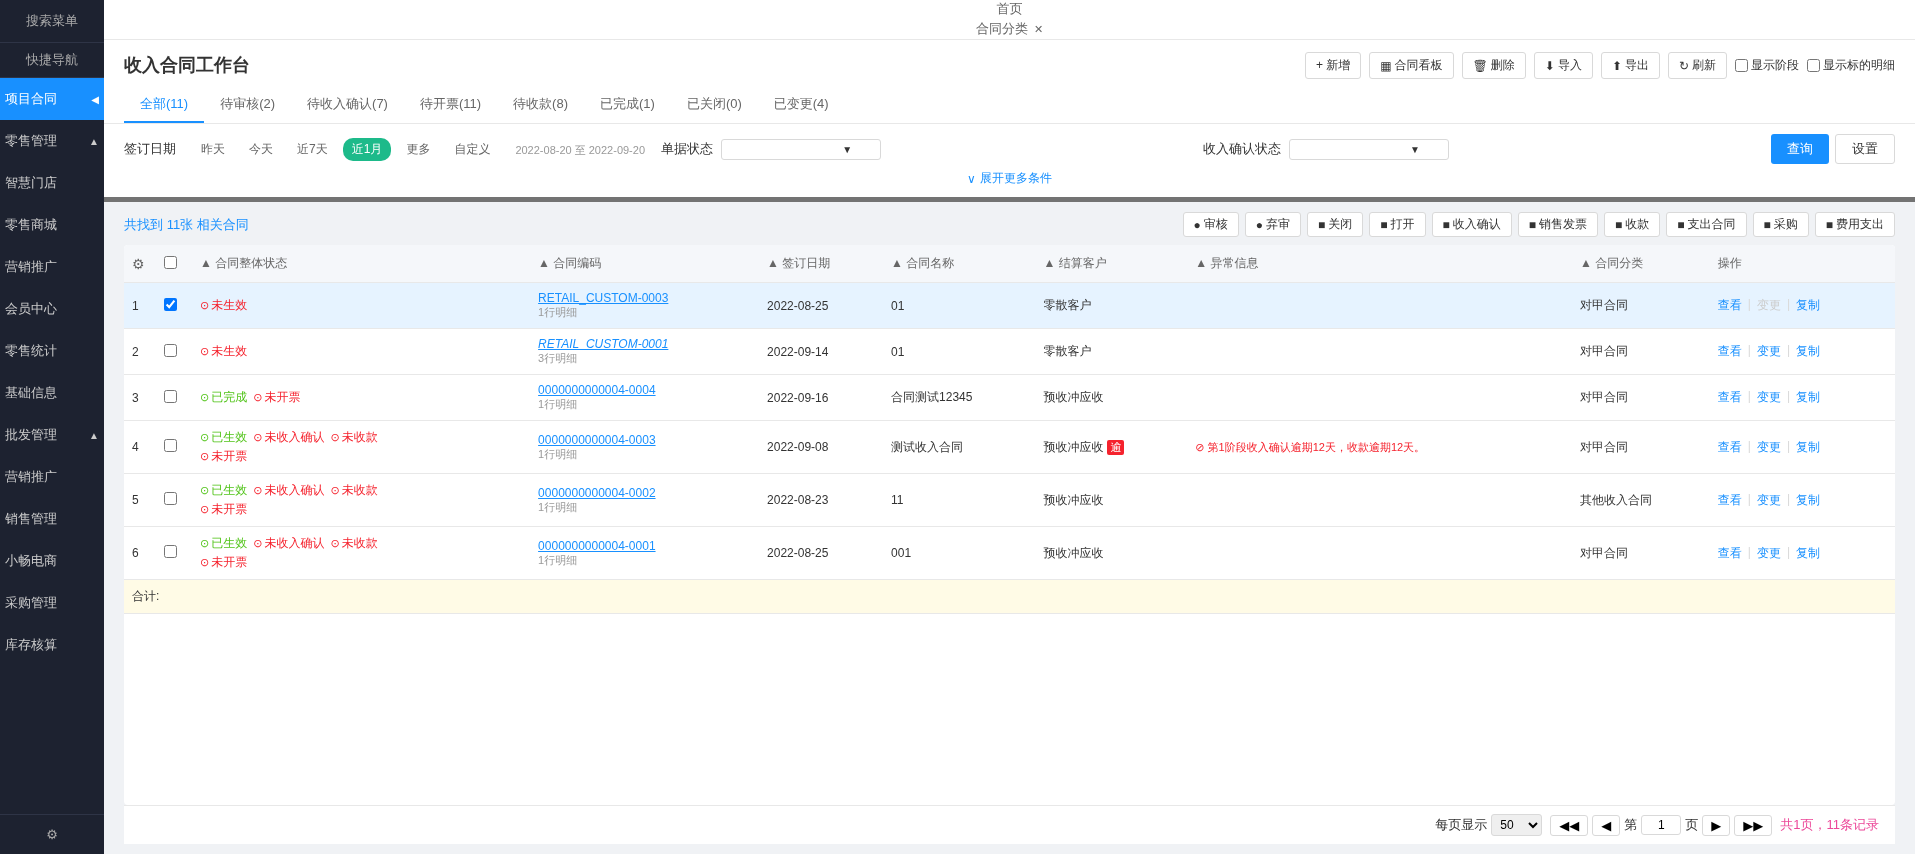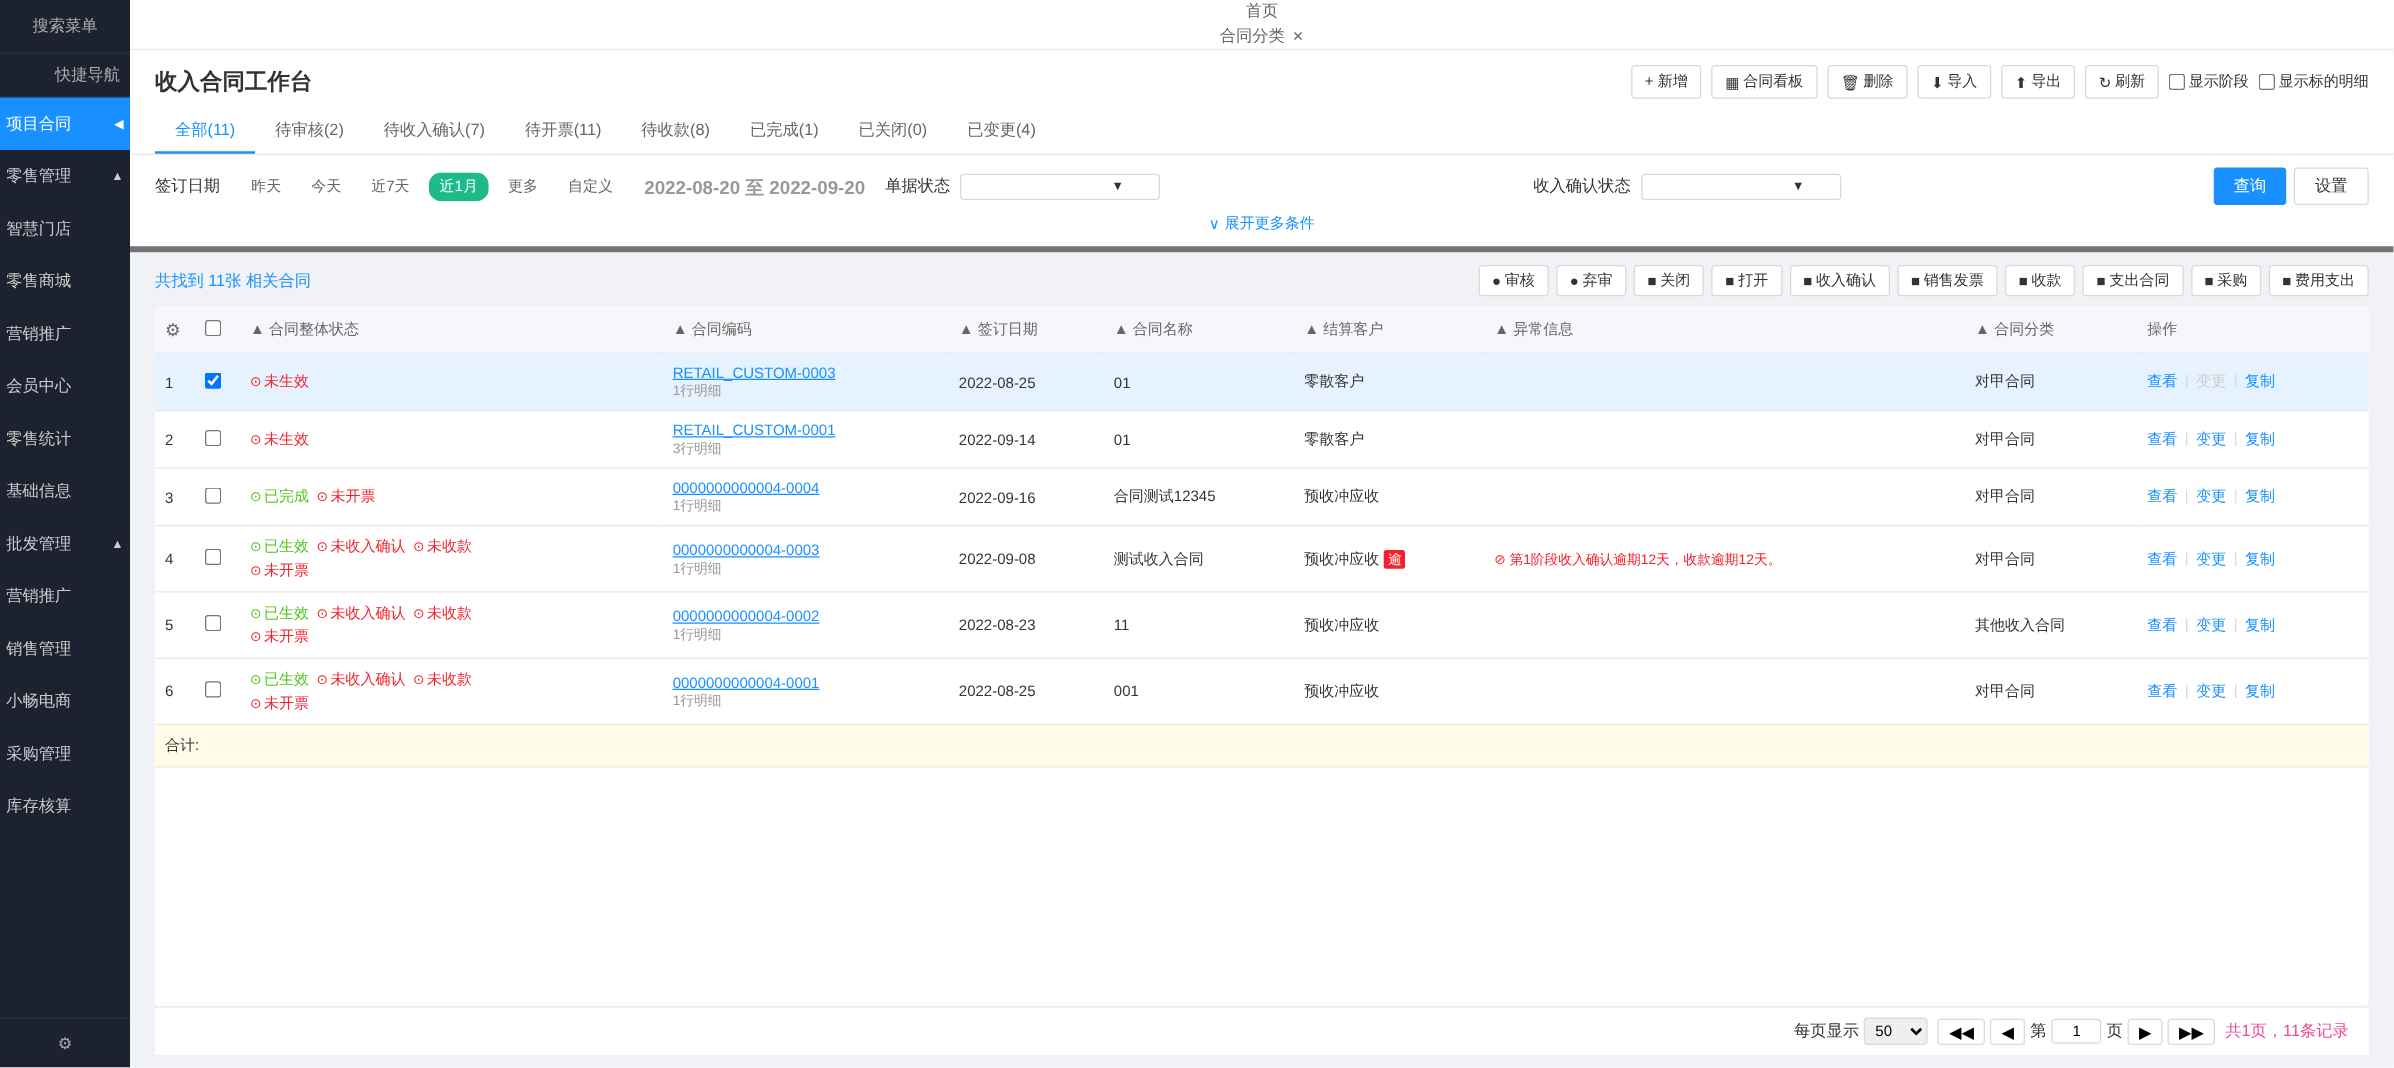--- a/index.html
+++ b/index.html
@@ -1,21 +1,21 @@
 <!DOCTYPE html>
 <html><head>
   <meta charset="utf-8">
   <style>
     * { box-sizing: border-box; margin: 0; padding: 0; }
     body { font-family: 'Microsoft YaHei', Arial, sans-serif; font-size: 13px; background: #f0f2f5; color: #333; display: flex; height: 854px; overflow: hidden; }
 
     
     .sidebar { width: 104px; background: #1d2230; display: flex; flex-direction: column; color: #ccc; flex-shrink: 0; }
     .sidebar-search { padding: 12px 8px; font-size: 13px; color: #aaa; text-align: center; border-bottom: 1px solid #2e3446; cursor: pointer; }
-    .sidebar-nav { padding: 8px; font-size: 13px; color: #aaa; text-align: right; border-bottom: 1px solid #2e3446; cursor: pointer; }
+    .sidebar-nav { padding: 8px; font-size: 13px; color: #aaa; text-align: center; border-bottom: 1px solid #2e3446; cursor: pointer; }
     .sidebar-item { padding: 12px 5px; font-size: 13px; color: #ccc; text-align: center; cursor: pointer; display: flex; align-items: center; justify-content: space-between; }
     .sidebar-item.active { background: #1890ff; color: #fff; }
     .sidebar-item .arrow { font-size: 10px; }
     .sidebar-bottom { margin-top: auto; padding: 12px 8px; text-align: center; color: #aaa; border-top: 1px solid #2e3446; cursor: pointer; }
 
     
     .main { flex: 1; display: flex; flex-direction: column; overflow: hidden; }
 
     
     .top-tabs { background: #fff; border-bottom: 1px solid #e8e8e8; display: flex; align-items: center; padding: 0 12px; height: 40px; flex-shrink: 0; flex-direction: column; }
@@ -38,21 +38,21 @@
     .status-tab { padding: 8px 16px; cursor: pointer; font-size: 13px; color: #666; border-bottom: 2px solid transparent; }
     .status-tab.active { color: #1890ff; border-bottom: 2px solid #1890ff; font-weight: 500; }
 
     
     .filter-area { background: #fff; padding: 10px 20px; border-bottom: 5px solid #737373; flex-shrink: 0; }
     .filter-row { display: flex; align-items: center; gap: 16px; margin-bottom: 6px; }
     .filter-label { font-size: 13px; color: #333; white-space: nowrap; }
     .date-shortcuts { display: flex; align-items: center; gap: 6px; }
     .date-btn { padding: 2px 8px; border-radius: 3px; cursor: pointer; font-size: 12px; color: #666; border: 1px solid transparent; }
     .date-btn.active { background: #1dba8a; color: #fff; border-radius: 10px; }
-    .date-range { font-size: 15px; color: #999; margin-top: 2px; font-weight: bold; }
+    .date-range { font-size: 11px; color: #999; margin-top: 2px; }
     .filter-select { display: flex; align-items: center; gap: 8px; }
     .select-box { border: 1px solid #d9d9d9; border-radius: 3px; padding: 4px 28px 4px 8px; font-size: 12px; background: #fff; cursor: pointer; position: relative; min-width: 160px; display: flex; align-items: center; justify-content: space-between; }
     .expand-more { display: flex; align-items: center; justify-content: center; cursor: pointer; color: #1890ff; font-size: 12px; gap: 4px; }
     .query-btn { background: #1890ff; color: #fff; border: none; padding: 5px 16px; border-radius: 3px; cursor: pointer; font-size: 13px; }
     .set-btn { background: #fff; color: #333; border: 1px solid #d9d9d9; padding: 5px 16px; border-radius: 3px; cursor: pointer; font-size: 13px; }
 
     
     .content-area { flex: 1; background: #f0f2f5; padding: 10px 20px; overflow: hidden; display: flex; flex-direction: column; }
     .content-toolbar { display: flex; align-items: center; justify-content: space-between; margin-bottom: 8px; }
     .content-info { font-size: 13px; color: #333; }
@@ -366,21 +366,21 @@
               </td>
             </tr>
             <tr>
               <td>2</td>
               <td><input type="checkbox" style=""></td>
               <td>
                 <div style="display: flex; flex-wrap: wrap; gap: 2px; max-width: 200px;">
                   <span style="color: rgb(245, 34, 45); display: inline-flex; align-items: center; gap: 2px; font-size: 12px; white-space: nowrap; margin-right: 4px;"><span style="font-size:11px;">⊙</span>未生效</span>
                 </div>
               </td>
-              <td><a class="link-text" style="display: block;">RETAIL_CUSTOM-0001</a><span class="sub-text">3行明细</span></td>
+              <td><a class="link-text" style="display: block; font-style: italic;">RETAIL_CUSTOM-0001</a><span class="sub-text">3行明细</span></td>
               <td>2022-09-14</td>
               <td>01</td>
               <td>零散客户</td>
               <td></td>
               <td>对甲合同</td>
               <td>
                 <div class="action-links">
                   <a>查看</a>
                   <span style="color: rgb(217, 217, 217);"> | </span>
                   <a>变更</a>

